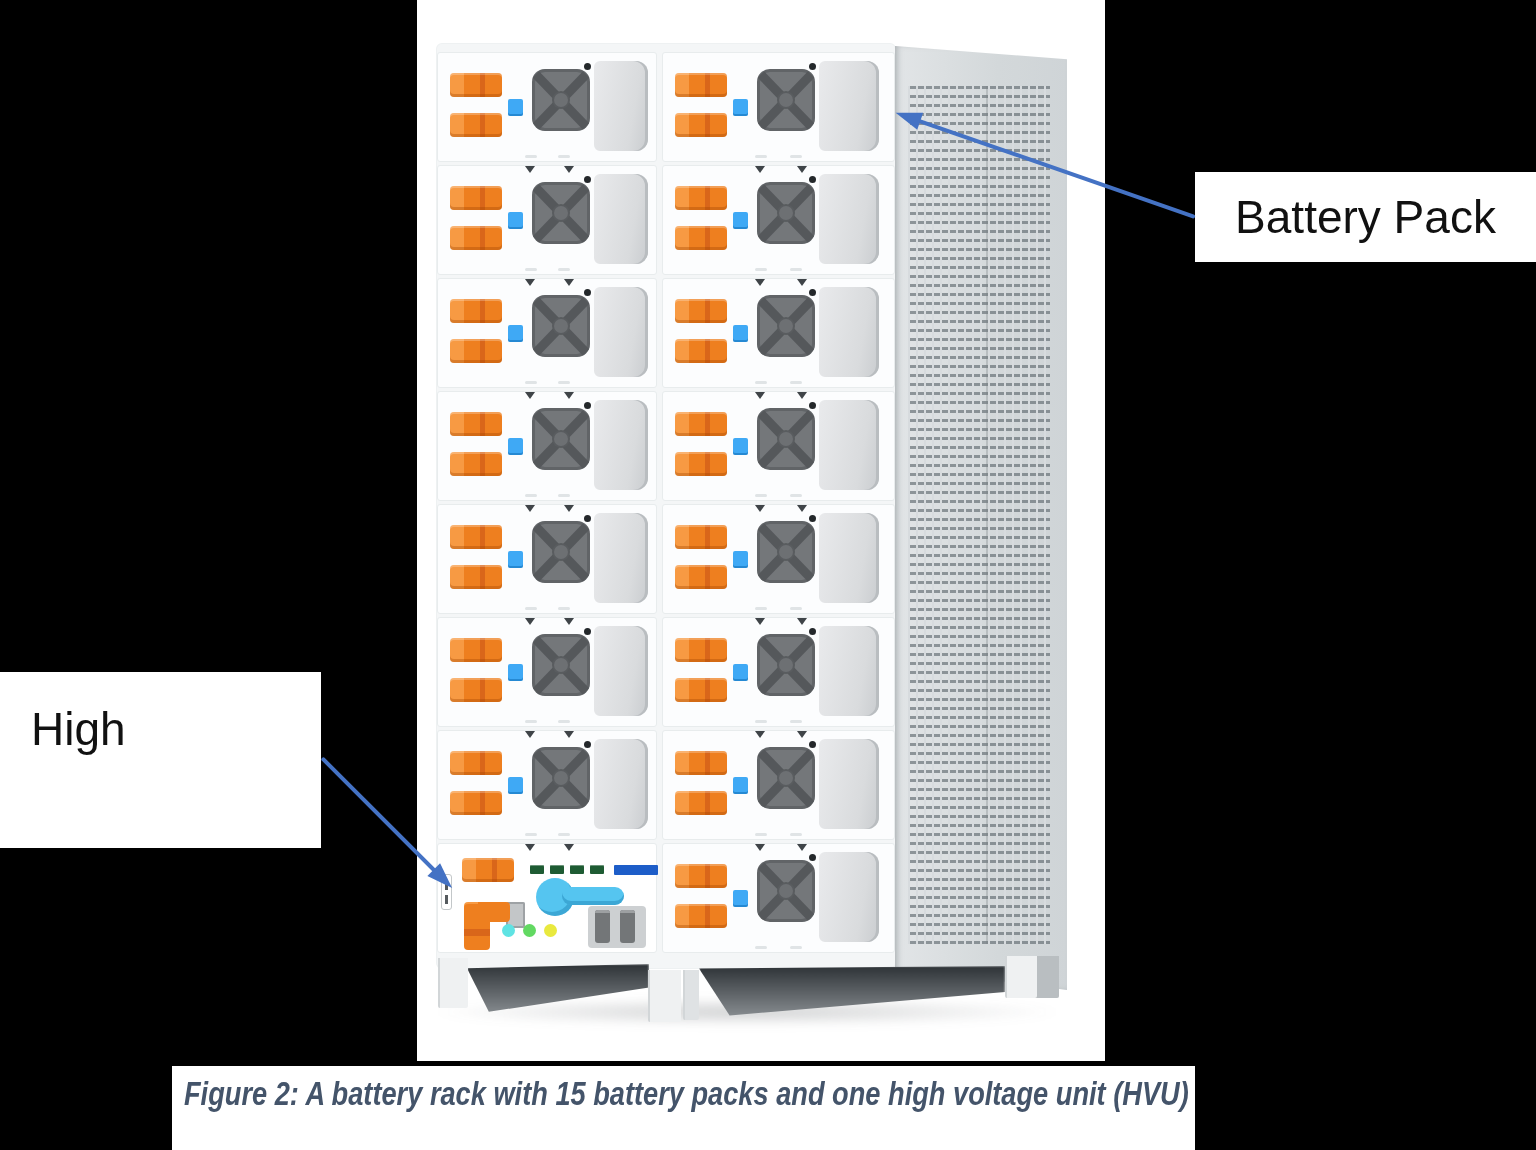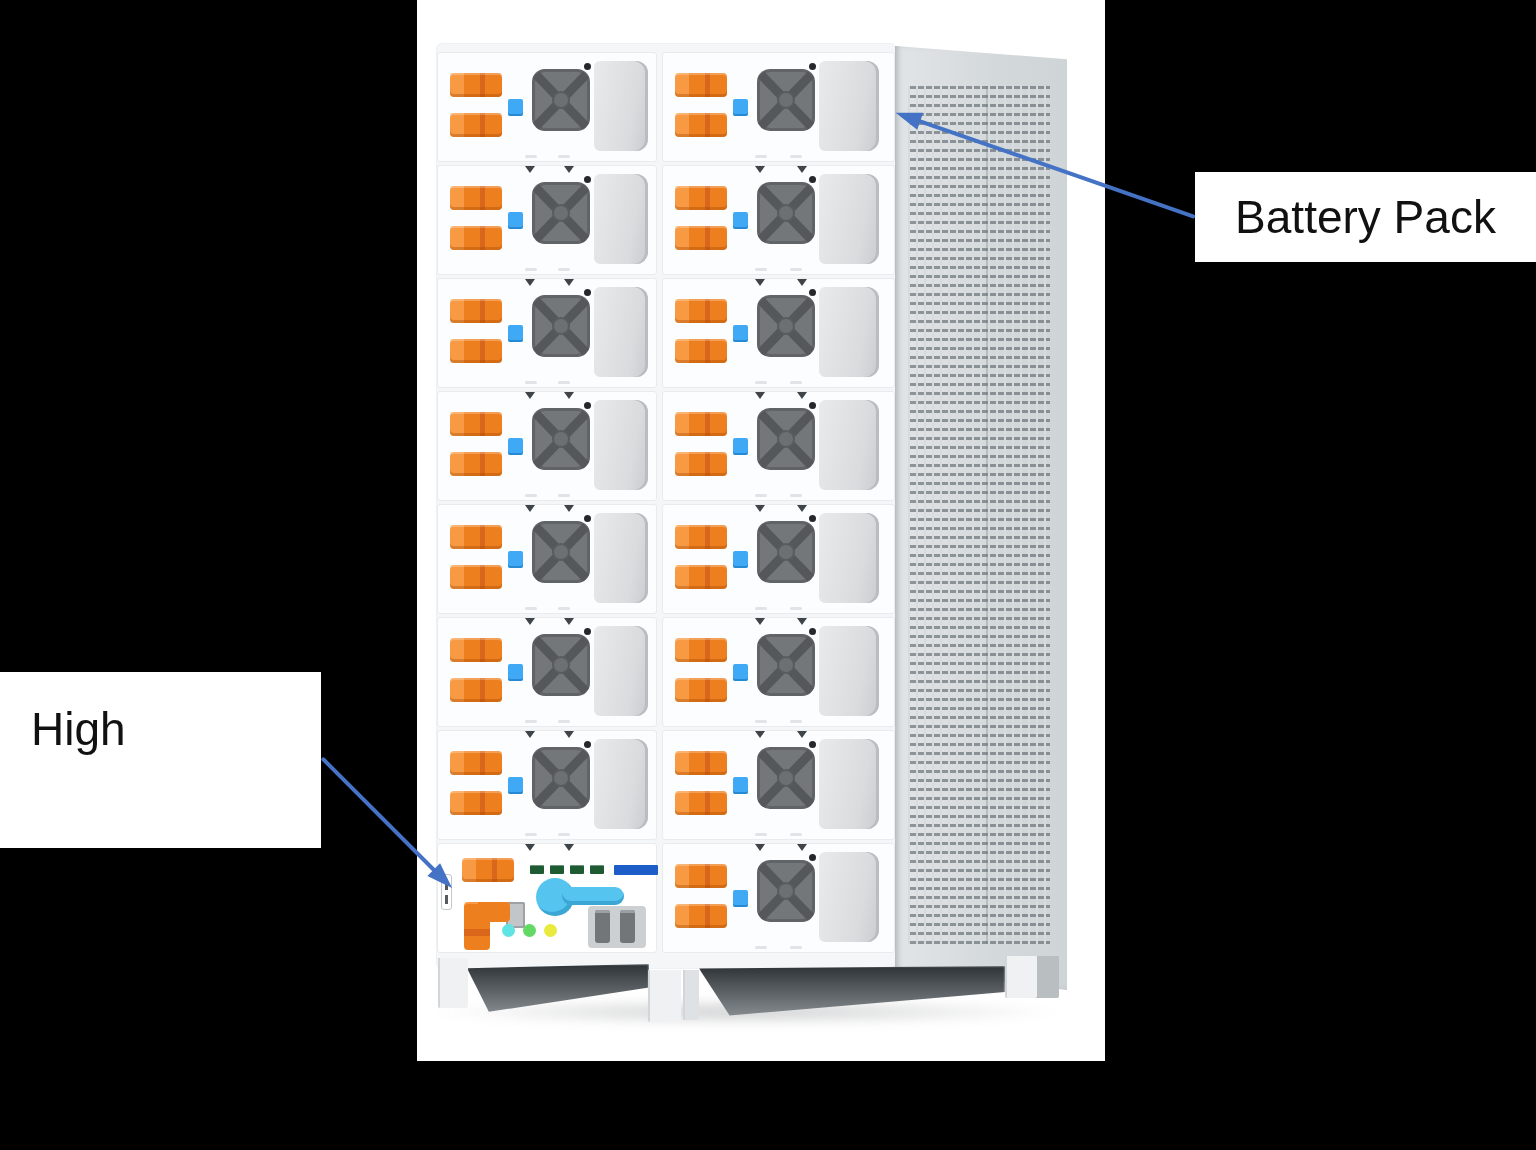--- a/index.html
+++ b/index.html
@@ -394,14 +394,17 @@
   <div class="arrow" style="left:1195px;top:217px;width:317px;transform:rotate(-160.8deg);">
     <div class="arrow-line" style="left:0;width:293px;"></div>
     <div class="arrow-head" style="left:291px;"></div>
   </div>
 
   <div class="arrow" style="left:322px;top:758px;width:184px;transform:rotate(45deg);">
     <div class="arrow-line" style="left:0;width:160px;"></div>
     <div class="arrow-head" style="left:158px;"></div>
   </div>
 
+  <div class="caption-strip">
+    <span class="caption-text" style="transform: scaleX(0.800159); transform-origin: 0px 50%;">Figure 2: A battery rack with 15 battery packs and one high voltage unit (HVU)</span>
+  </div>
 
 </div>
 
 </body></html>

